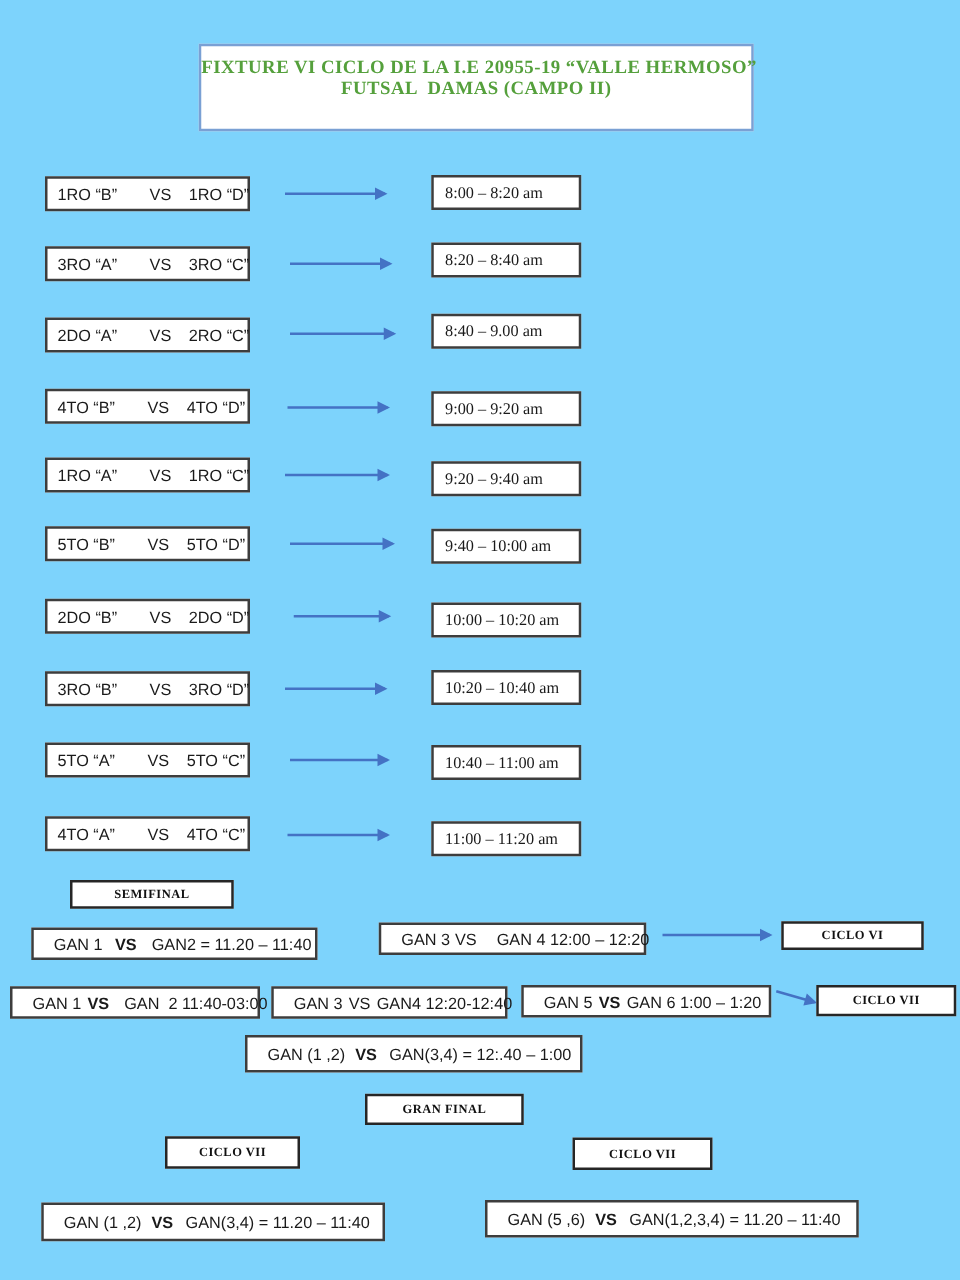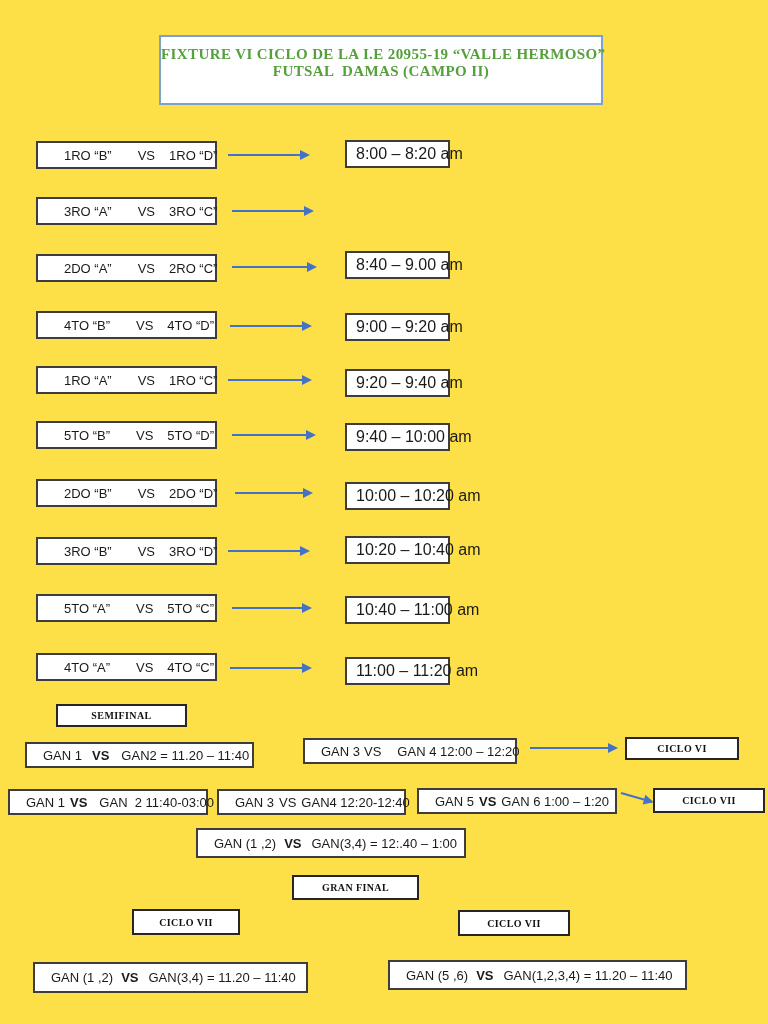--- a/index.html
+++ b/index.html
@@ -1,37 +1,37 @@
 <!DOCTYPE html>
 <html><head>
 <meta charset="utf-8">
 <style>
   * { margin:0; padding:0; box-sizing:border-box; }
   html,body { background:#e9e9e9; }
   .page {
-    position:relative; width:768px; height:1024px; background:#fde047;
+    position:relative; width:768px; height:1024px; background:#7dd3fc;
     font-family:"Liberation Sans", sans-serif; color:#1a1a1a; overflow:hidden;
     margin:0 auto;
   }
   .t { white-space:pre; }
   
   .title-box {
     position:absolute; left:159px; top:35px; width:444px; height:70px;
     border:2px solid #7aa0d4; background:#fff; text-align:center;
     font-family:"Liberation Serif", serif; font-weight:bold; font-size:15px;
     color:#55a03c; letter-spacing:.4px; padding-top:9px;
   }
   .title-box .l2 { margin-top:0; }
   
   .mbox, .tbox, .pbox {
     position:absolute; background:#fff; border:2px solid #3d3d3d;
     display:flex; align-items:center; font-size:13px;
   }
-  .mbox { left:36px; width:181px; height:28px; padding-left:26px; }
-  .tbox { left:345px; width:105px; height:28px; padding-left:9px; font-size:16px; }
+  .mbox { left:36px; width:164px; height:28px; padding-left:8px; }
+  .tbox { left:345px; width:120px; height:28px; padding-left:9px; font-size:13px;font-family:Liberation Serif, serif; }
   .pbox { padding-left:16px; height:26px; }
   
   .hdr {
     position:absolute; background:#fff; border:2px solid #262626;
     display:flex; align-items:center; justify-content:center;
     font-family:"Liberation Serif", serif; font-weight:bold; font-size:10px;
     color:#111; letter-spacing:.4px;
   }
   
   .arrow { position:absolute; height:2px; background:#4472c4; }
@@ -69,20 +69,23 @@
   <div class="tbox" style="top:140px">
       <span class="t">8:00 – 8:20 am</span>
     </div>
 
   <div class="mbox" style="top:197px">
       <span class="t">3RO “A”</span>
       <span class="t g1">VS</span>
       <span class="t">3RO “C”</span>
     </div>
   <div class="arrow" style="left:232px;top:210px;width:80px"></div>
+  <div class="tbox" style="top:194px">
+      <span class="t">8:20 – 8:40 am</span>
+    </div>
 
   <div class="mbox" style="top:254px">
       <span class="t">2DO “A”</span>
       <span class="t g1">VS</span>
       <span class="t">2RO “C”</span>
     </div>
   <div class="arrow" style="left:232px;top:266px;width:83px"></div>
   <div class="tbox" style="top:251px">
       <span class="t">8:40 – 9.00 am</span>
     </div>

